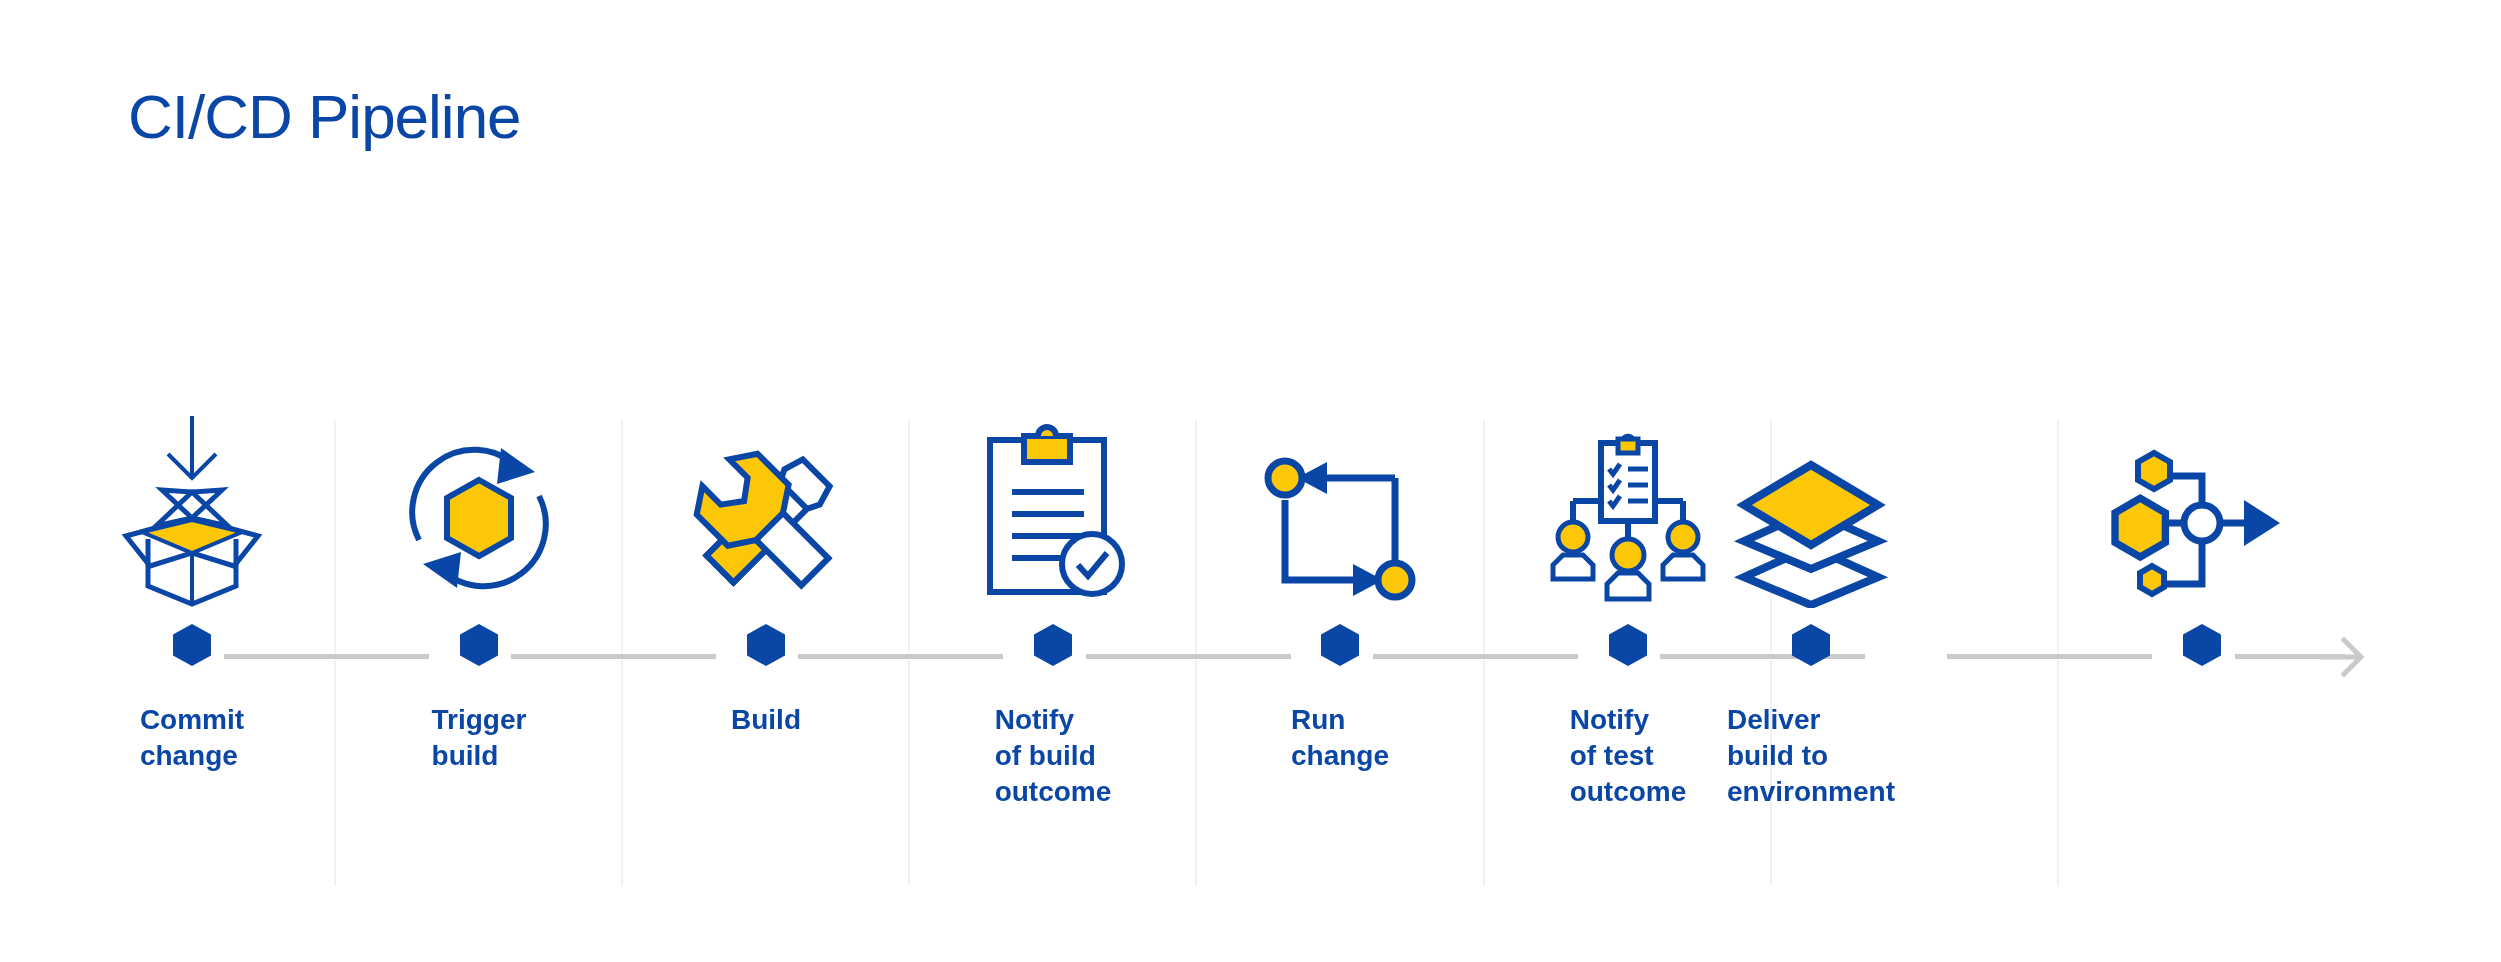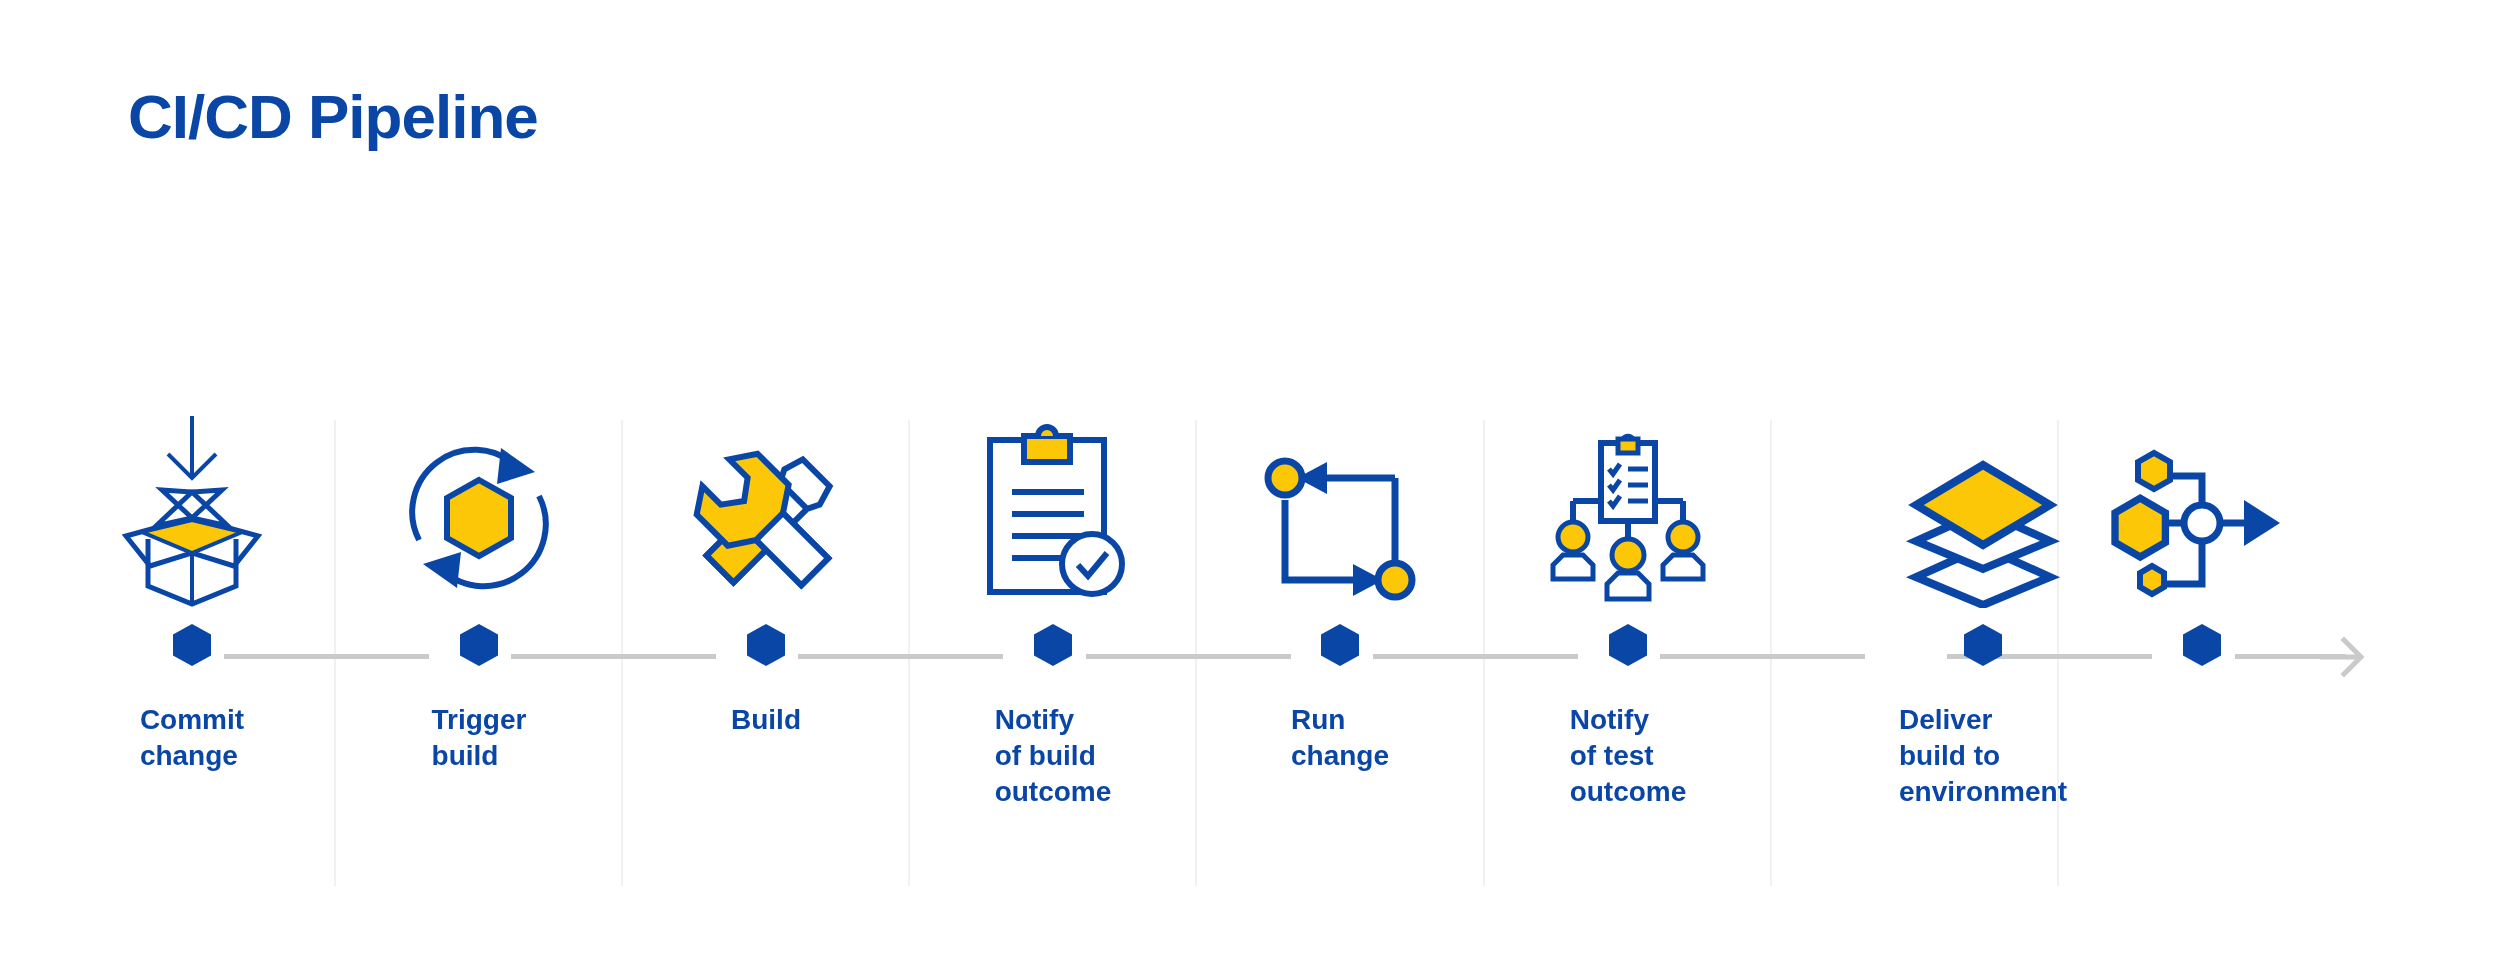--- a/index.html
+++ b/index.html
@@ -16,21 +16,21 @@
     height: 962px;
     background: #ffffff;
   }
 
   
   #page-title {
     position: absolute;
     left: 128px;
     top: 86px;
     font-size: 62px;
-    font-weight: bold;
+    font-weight: normal;
     letter-spacing: -1px;
     color: #0A46A5;
     line-height: 1;
     white-space: nowrap;
   }
 
   
   #pipeline {
     position: absolute;
     left: 0;
@@ -246,21 +246,21 @@
         </svg>
       </div>
       <div class="step-node">
           <div class="hex-node"></div>
         </div>
       <div class="step-label">Notify
 of test
 outcome</div>
     </div>
 
-    <div class="step" style="left:1838px">
+    <div class="step" style="left:1666px">
       <div class="step-icon">
         <svg width="170" height="155" viewBox="0 0 170 155">
           <path d="M85 94 L18 124 L85 152 L152 124 Z" fill="#ffffff" stroke="#0A46A5" stroke-width="8" stroke-linejoin="miter"></path>
           <path d="M85 58 L18 88 L85 116 L152 88 Z" fill="#ffffff" stroke="#0A46A5" stroke-width="8" stroke-linejoin="miter"></path>
           <path d="M85 12 L18 52 L85 92 L152 52 Z" fill="#FBC707" stroke="#0A46A5" stroke-width="8" stroke-linejoin="miter"></path>
         </svg>
       </div>
       <div class="step-node">
           <div class="hex-node"></div>
         </div>

